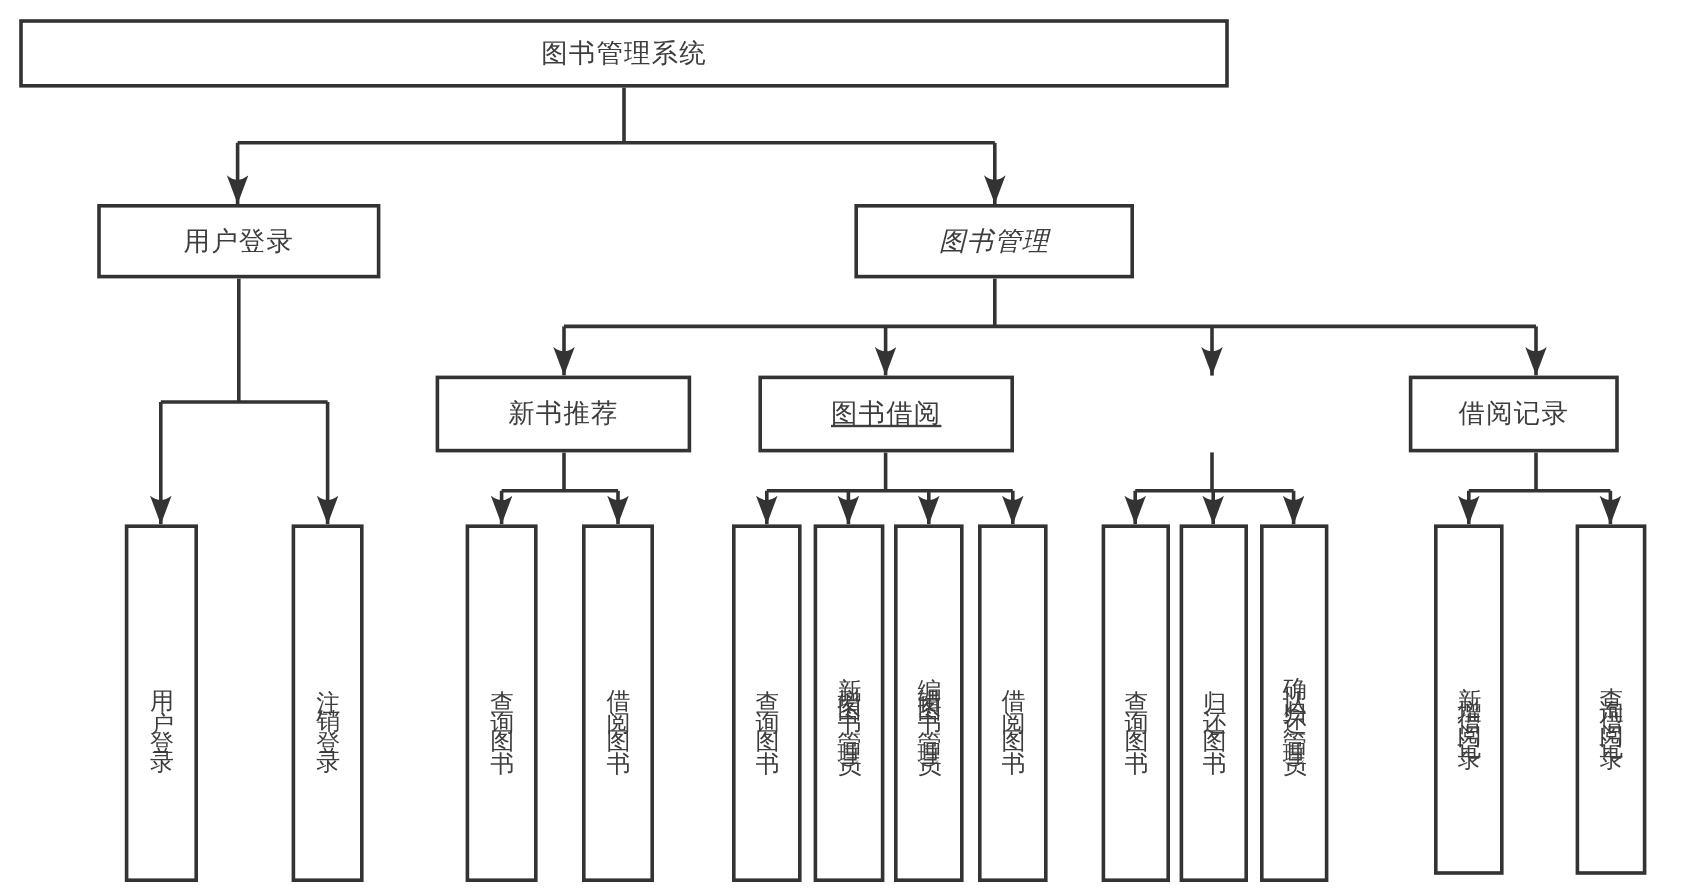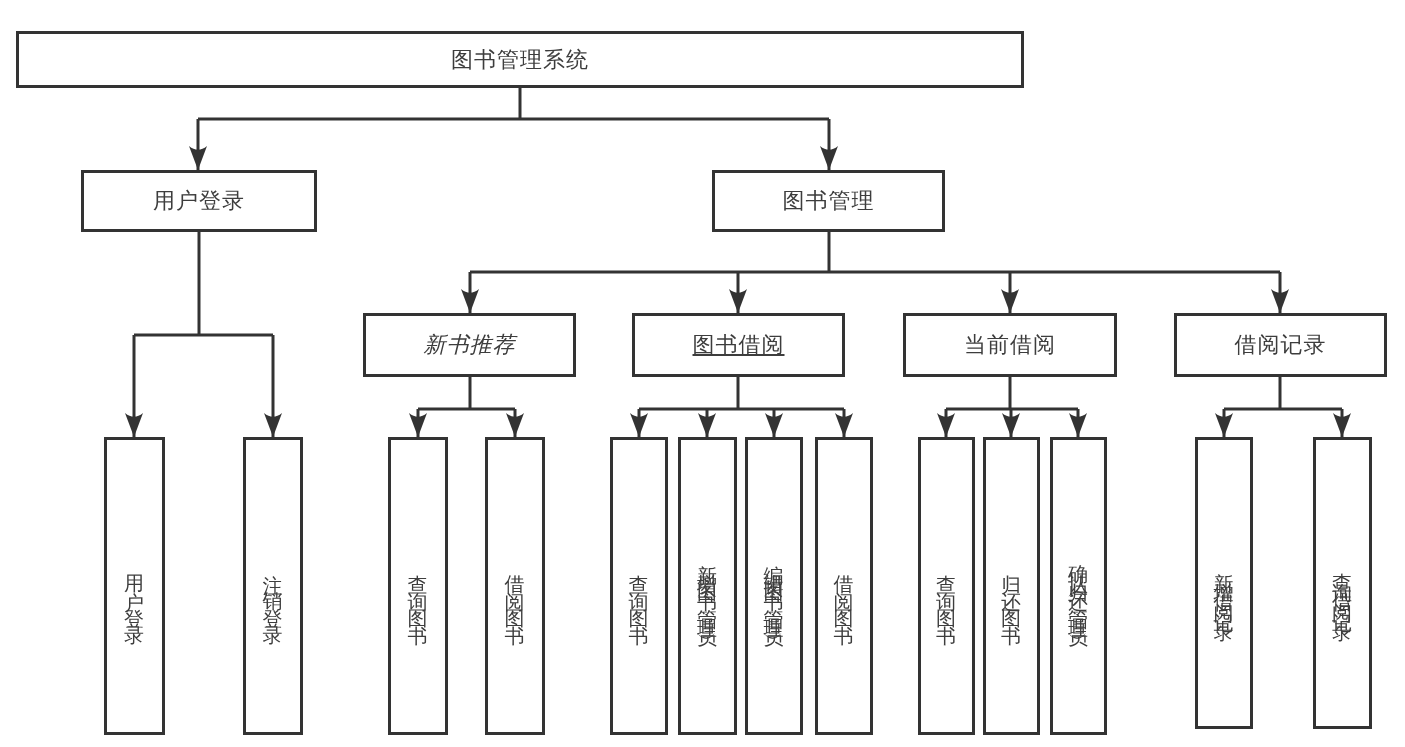--- a/index.html
+++ b/index.html
@@ -104,29 +104,28 @@
     <path class="stem" d="M946,409 V437" marker-end="url(#arrowhead)"></path>
     <path class="stem" d="M1011,409 V437" marker-end="url(#arrowhead)"></path>
     <path class="stem" d="M1078,409 V437" marker-end="url(#arrowhead)"></path>
 
     <path class="stem" d="M1280,377 V409"></path>
     <path class="stem" d="M1224,409 H1342"></path>
     <path class="stem" d="M1224,409 V437" marker-end="url(#arrowhead)"></path>
     <path class="stem" d="M1342,409 V437" marker-end="url(#arrowhead)"></path>
   </svg>
 
-  <div class="node h" style="left:16px; top:31px; width:1008px; height:57px;">图书管理系统</div>
+  <div class="node h" style="left:16px; top:16px; width:1008px; height:57px;">图书管理系统</div>
 
   <div class="node h" style="left:81px; top:170px; width:236px; height:62px;">用户登录</div>
-  <div class="node h" style="left:712px; top:170px; width:233px; height:62px;">图书管理</div>
+  <div class="node h" style="left:712px; top:170px; width:233px; height:62px;font-style:italic;">图书管理</div>
 
-  <div class="node h" style="left:363px; top:313px; width:213px; height:64px;font-style:italic;">新书推荐</div>
+  <div class="node h" style="left:363px; top:313px; width:213px; height:64px;">新书推荐</div>
   <div class="node h" style="left:632px; top:313px; width:213px; height:64px;text-decoration:underline;">图书借阅</div>
-  <div class="node h" style="left:903px; top:313px; width:214px; height:64px;">当前借阅</div>
-  <div class="node h" style="left:1174px; top:313px; width:213px; height:64px;">借阅记录</div>
+  <div class="node h" style="left:1174px; top:313px; width:175px; height:64px;">借阅记录</div>
 
   <div class="node leaf sp4" style="left:104px; top:437px; width:61px; height:298px;">
     <span class="vtext">用户登录</span>
   </div>
   <div class="node leaf sp4" style="left:243px; top:437px; width:60px; height:298px;">
     <span class="vtext">注销登录</span>
   </div>
 
   <div class="node leaf sp4" style="left:388px; top:437px; width:60px; height:298px;">
     <span class="vtext">查询图书</span>

